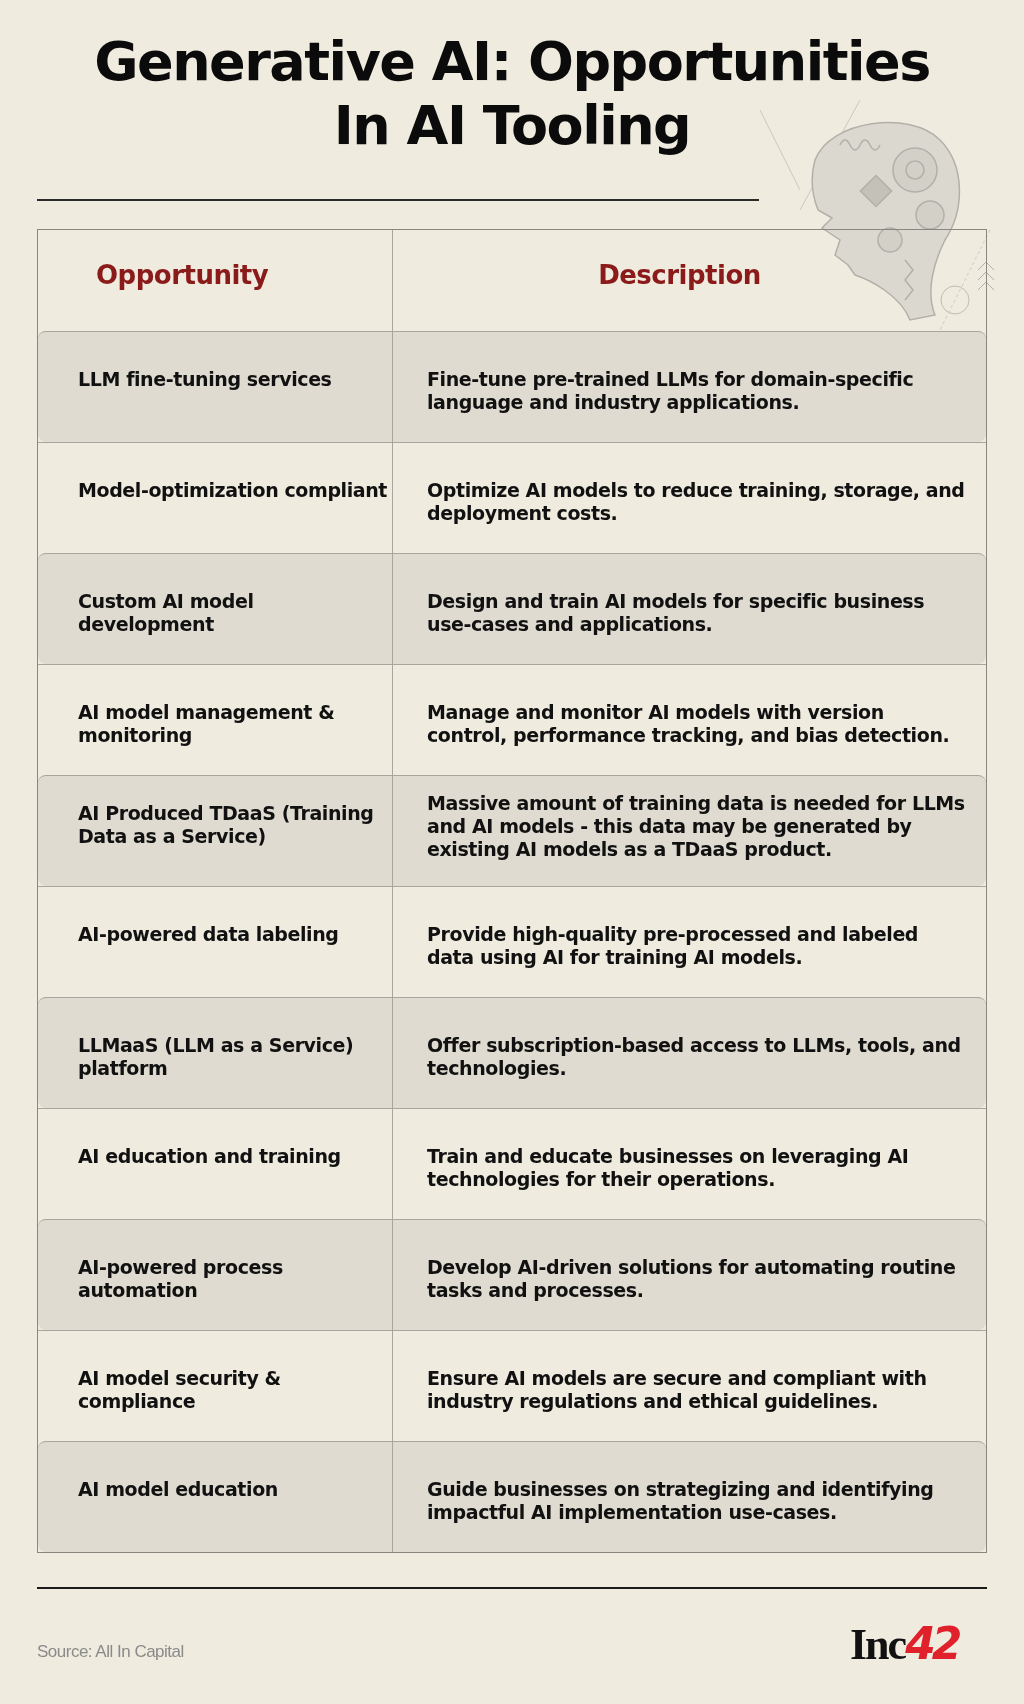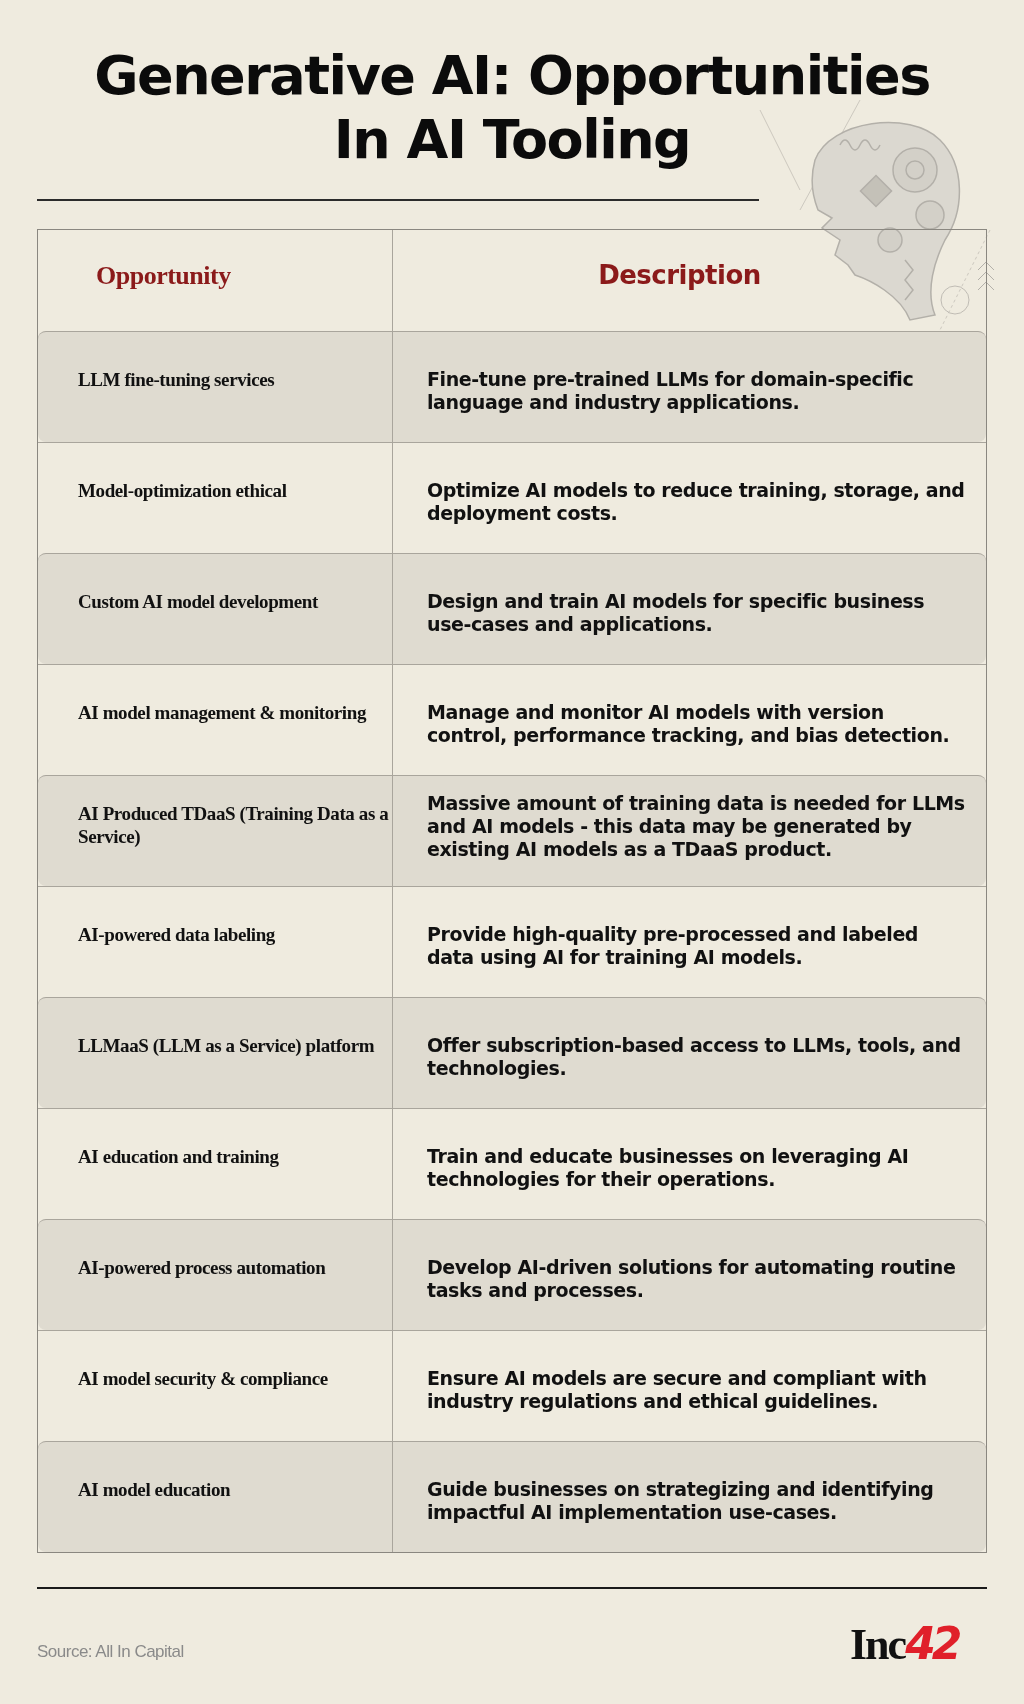--- a/index.html
+++ b/index.html
@@ -1,36 +1,36 @@
 <!DOCTYPE html>
 <html><head>
 <meta charset="utf-8">
 <style>
   * { box-sizing: border-box; margin: 0; padding: 0; }
   html, body { width: 1024px; height: 1704px; background: #efebdf; overflow: hidden; }
   body { position: relative; font-family: "DejaVu Sans", sans-serif; color: #111; }
 
   .title {
-    position: absolute; left: 0; top: 44px; width: 1024px;
+    position: absolute; left: 0; top: 30px; width: 1024px;
     text-align: center; font-family: "DejaVu Sans", sans-serif;
     font-weight: bold; font-size: 54px; line-height: 64px; letter-spacing: -1.5px; color: #0b0b0b;
   }
   .title-rule { position: absolute; left: 37px; top: 199px; width: 722px; height: 2px; background: #2b2b2b; }
 
   .head-illustration { position: absolute; left: 740px; top: 100px; width: 260px; height: 240px; opacity: 0.85; }
 
   .table {
     position: absolute; left: 37px; top: 229px; width: 950px;
     border: 1.5px solid #8a8780;
   }
   .row { display: flex; height: 111px; border-top: 1px solid #a9a59c; }
   .row.header { height: 101px; border-top: none; background: transparent; }
   .row.shade { background: #dfdbd0; border-radius: 8px; }
   .row.plain { background: #efebdf; }
-  .cell-opp { width: 355px; border-right: 1px solid #a9a59c; padding: 36px 0 0 40px; font-weight: bold; font-size: 19px; line-height: 23px; letter-spacing: -0.4px; font-family: Liberation Serif, serif; }
+  .cell-opp { width: 355px; border-right: 1px solid #a9a59c; padding: 36px 0 0 40px; font-weight: bold; font-size: 19px; line-height: 23px; letter-spacing: -0.4px; }
   .cell-desc { flex: 1; padding: 36px 20px 0 34px; font-weight: bold; font-size: 19px; line-height: 23px; letter-spacing: -0.4px; }
   .row.header .cell-opp, .row.header .cell-desc { padding-top: 34px; font-size: 26px; color: #8b1a1a; letter-spacing: -0.5px; }
   .row.header .cell-opp { padding-left: 58px; }
   .row.header .cell-desc { text-align: center; padding-left: 0; padding-right: 20px; }
 
   .footer-rule { position: absolute; left: 37px; top: 1587px; width: 950px; height: 2px; background: #1a1a1a; }
   .source { position: absolute; left: 37px; top: 1642px; font-family: "Liberation Sans", sans-serif; font-size: 17px; color: #8a8a8a; letter-spacing: -0.5px; }
   .logo { position: absolute; left: 850px; top: 1620px; font-family: "DejaVu Serif", serif; font-weight: bold; font-size: 44px; letter-spacing: -2px; line-height: 48px; }
   .logo .inc { color: #111; font-family: Liberation Serif, serif; }
   .logo .num { color: #e0202a; font-family: "DejaVu Sans", sans-serif; font-style: italic; letter-spacing: -4px; }
@@ -65,21 +65,21 @@
 <div class="table">
   <div class="row header">
     <div class="cell-opp">Opportunity</div>
     <div class="cell-desc">Description</div>
   </div>
   <div class="row shade">
     <div class="cell-opp">LLM fine-tuning services</div>
     <div class="cell-desc">Fine-tune pre-trained LLMs for domain-specific language and industry applications.</div>
   </div>
   <div class="row plain">
-    <div class="cell-opp">Model-optimization ethical</div>
+    <div class="cell-opp">Model-optimization compliant</div>
     <div class="cell-desc">Optimize AI models to reduce training, storage, and deployment costs.</div>
   </div>
   <div class="row shade">
     <div class="cell-opp">Custom AI model development</div>
     <div class="cell-desc">Design and train AI models for specific business use-cases and applications.</div>
   </div>
   <div class="row plain">
     <div class="cell-opp">AI model management &amp; monitoring</div>
     <div class="cell-desc">Manage and monitor AI models with version control, performance tracking, and bias detection.</div>
   </div>

